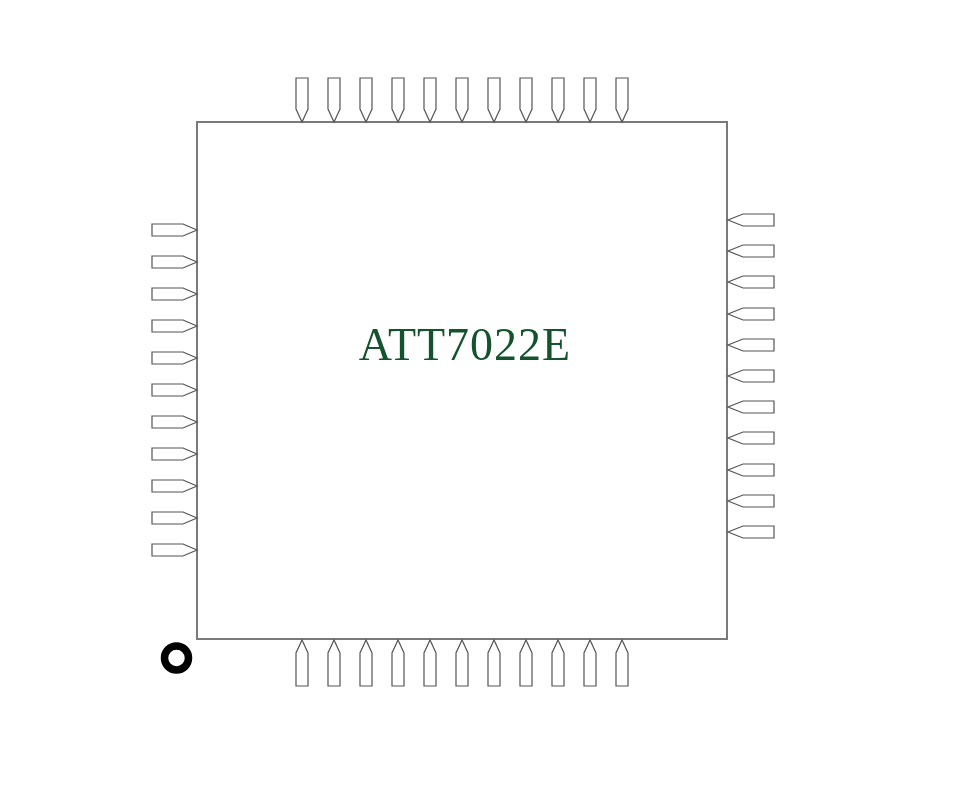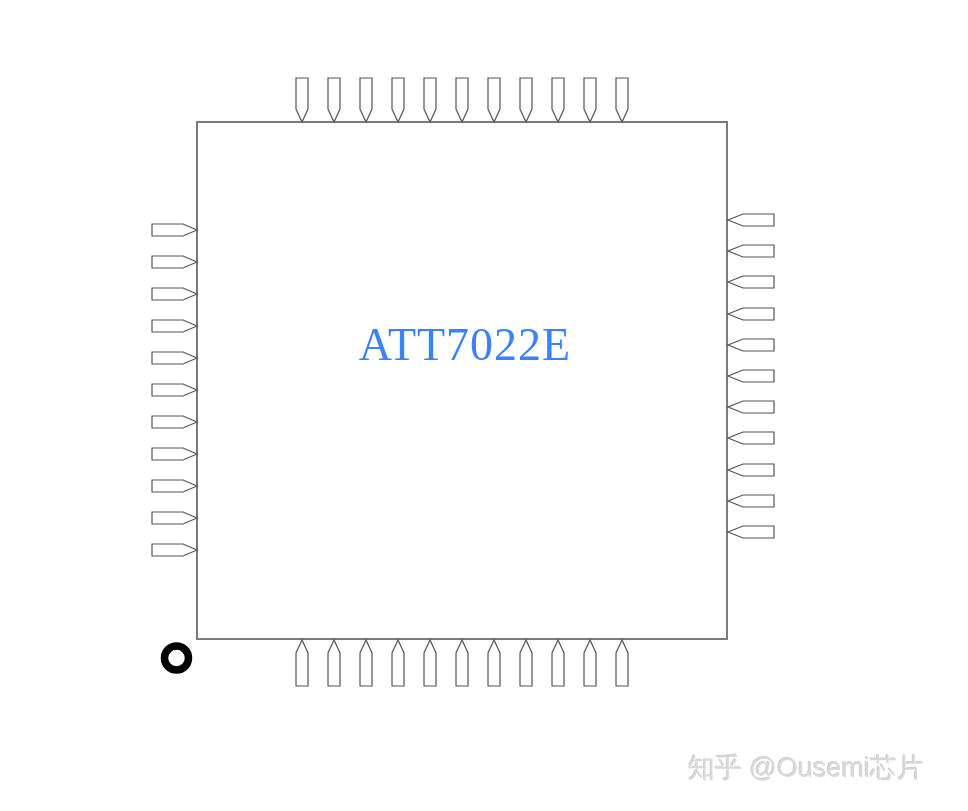--- a/index.html
+++ b/index.html
@@ -13,21 +13,21 @@
     color:#111111;
   }
   svg.shapes{position:absolute;left:0;top:0;}
   .chip-title{
     position:absolute;
     left:465px;top:320px;
     transform:translateX(-50%);
     font-size:46px;
     line-height:50px;
     letter-spacing:1px;
-    color:#3b82f6;
+    color:#14532d;
     white-space:nowrap;
   }
   .pin-num{
     position:absolute;
     font-size:21px;
     line-height:22px;
     text-align:center;
     white-space:nowrap;
   }
   .pin-num.vert{
@@ -203,14 +203,13 @@
       <div class="pin-num vert" style="left: 676px; top: 427px;"></div>
       <div class="pin-label side-right" style="top: 424px;"></div>
       <div class="pin-num vert" style="left: 676px; top: 459px;"></div>
       <div class="pin-label side-right" style="top: 456px;"></div>
       <div class="pin-num vert" style="left: 676px; top: 490px;"></div>
       <div class="pin-label side-right" style="top: 487px;"></div>
       <div class="pin-num vert" style="left: 676px; top: 521px;"></div>
       <div class="pin-label side-right" style="top: 518px;"></div>
     </div>
 
-  <div class="watermark">知乎 @Ousemi芯片</div>
 </div>
 
 </body></html>

